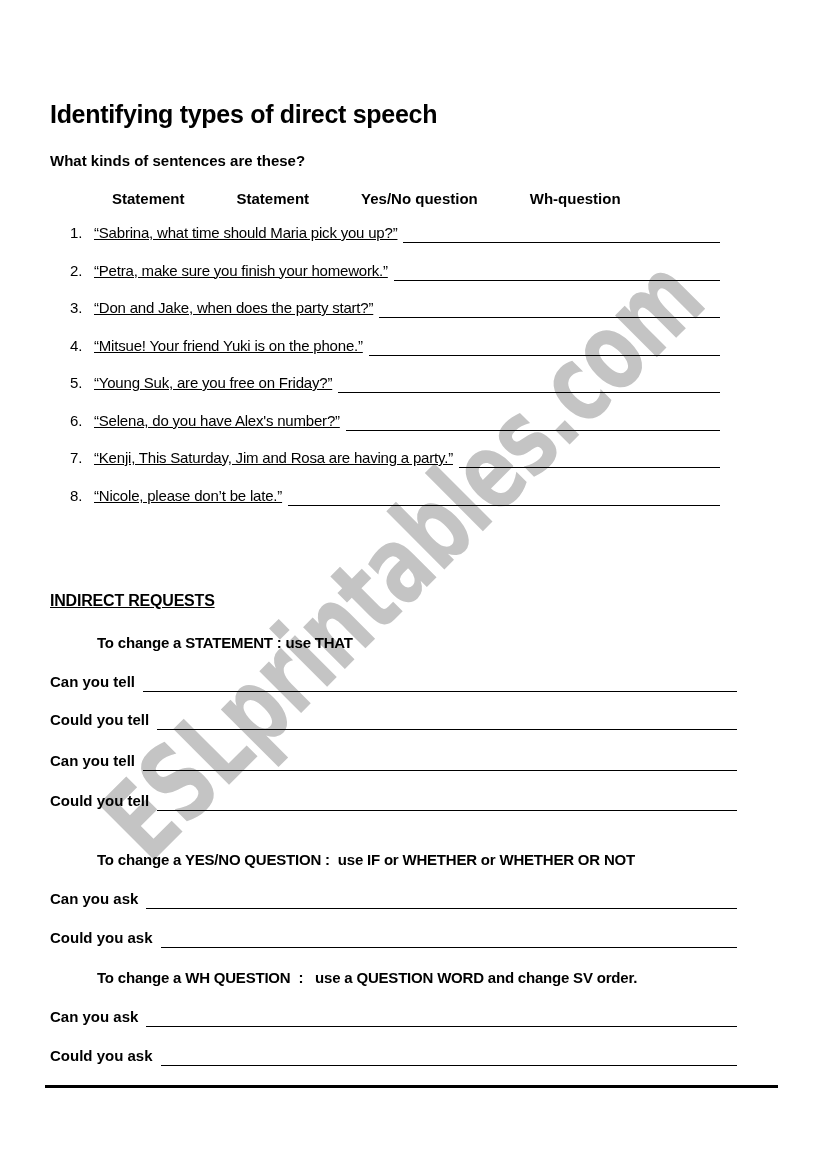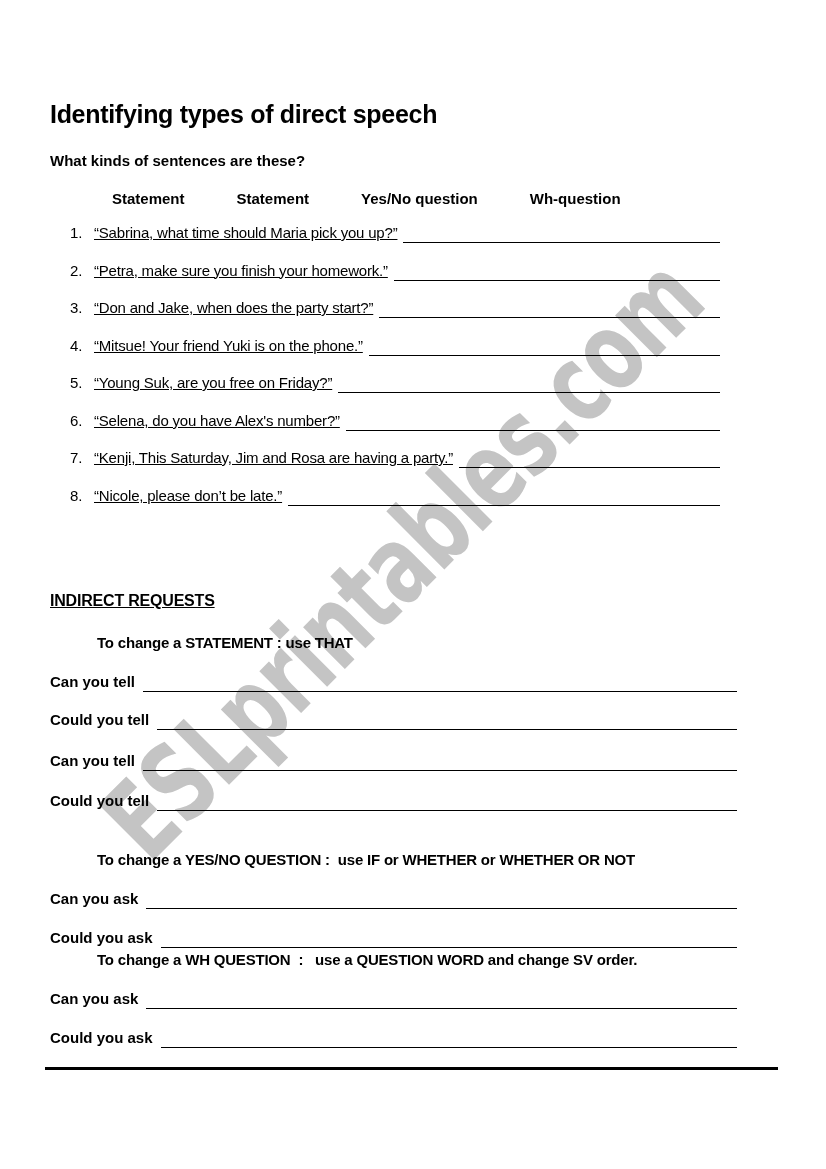--- a/index.html
+++ b/index.html
@@ -118,21 +118,21 @@
     <div class="sub" style="margin-top:40px">To change a YES/NO QUESTION :  use IF or WHETHER or WHETHER OR NOT</div>
     <div class="frow" style="margin-top:21px">
       <span class="flabel">Can you ask</span>
       <span class="blank"></span>
     </div>
     <div class="frow" style="margin-top:19px">
       <span class="flabel">Could you ask</span>
       <span class="blank"></span>
     </div>
 
-    <div class="sub" style="margin-top:3px">To change a WH QUESTION  :   use a QUESTION WORD and change SV order.</div>
+    <div class="sub" style="margin-top:21px">To change a WH QUESTION  :   use a QUESTION WORD and change SV order.</div>
     <div class="frow" style="margin-top:21px">
       <span class="flabel">Can you ask</span>
       <span class="blank"></span>
     </div>
     <div class="frow" style="margin-top:19px">
       <span class="flabel">Could you ask</span>
       <span class="blank"></span>
     </div>
 
     <div class="rule"></div>

